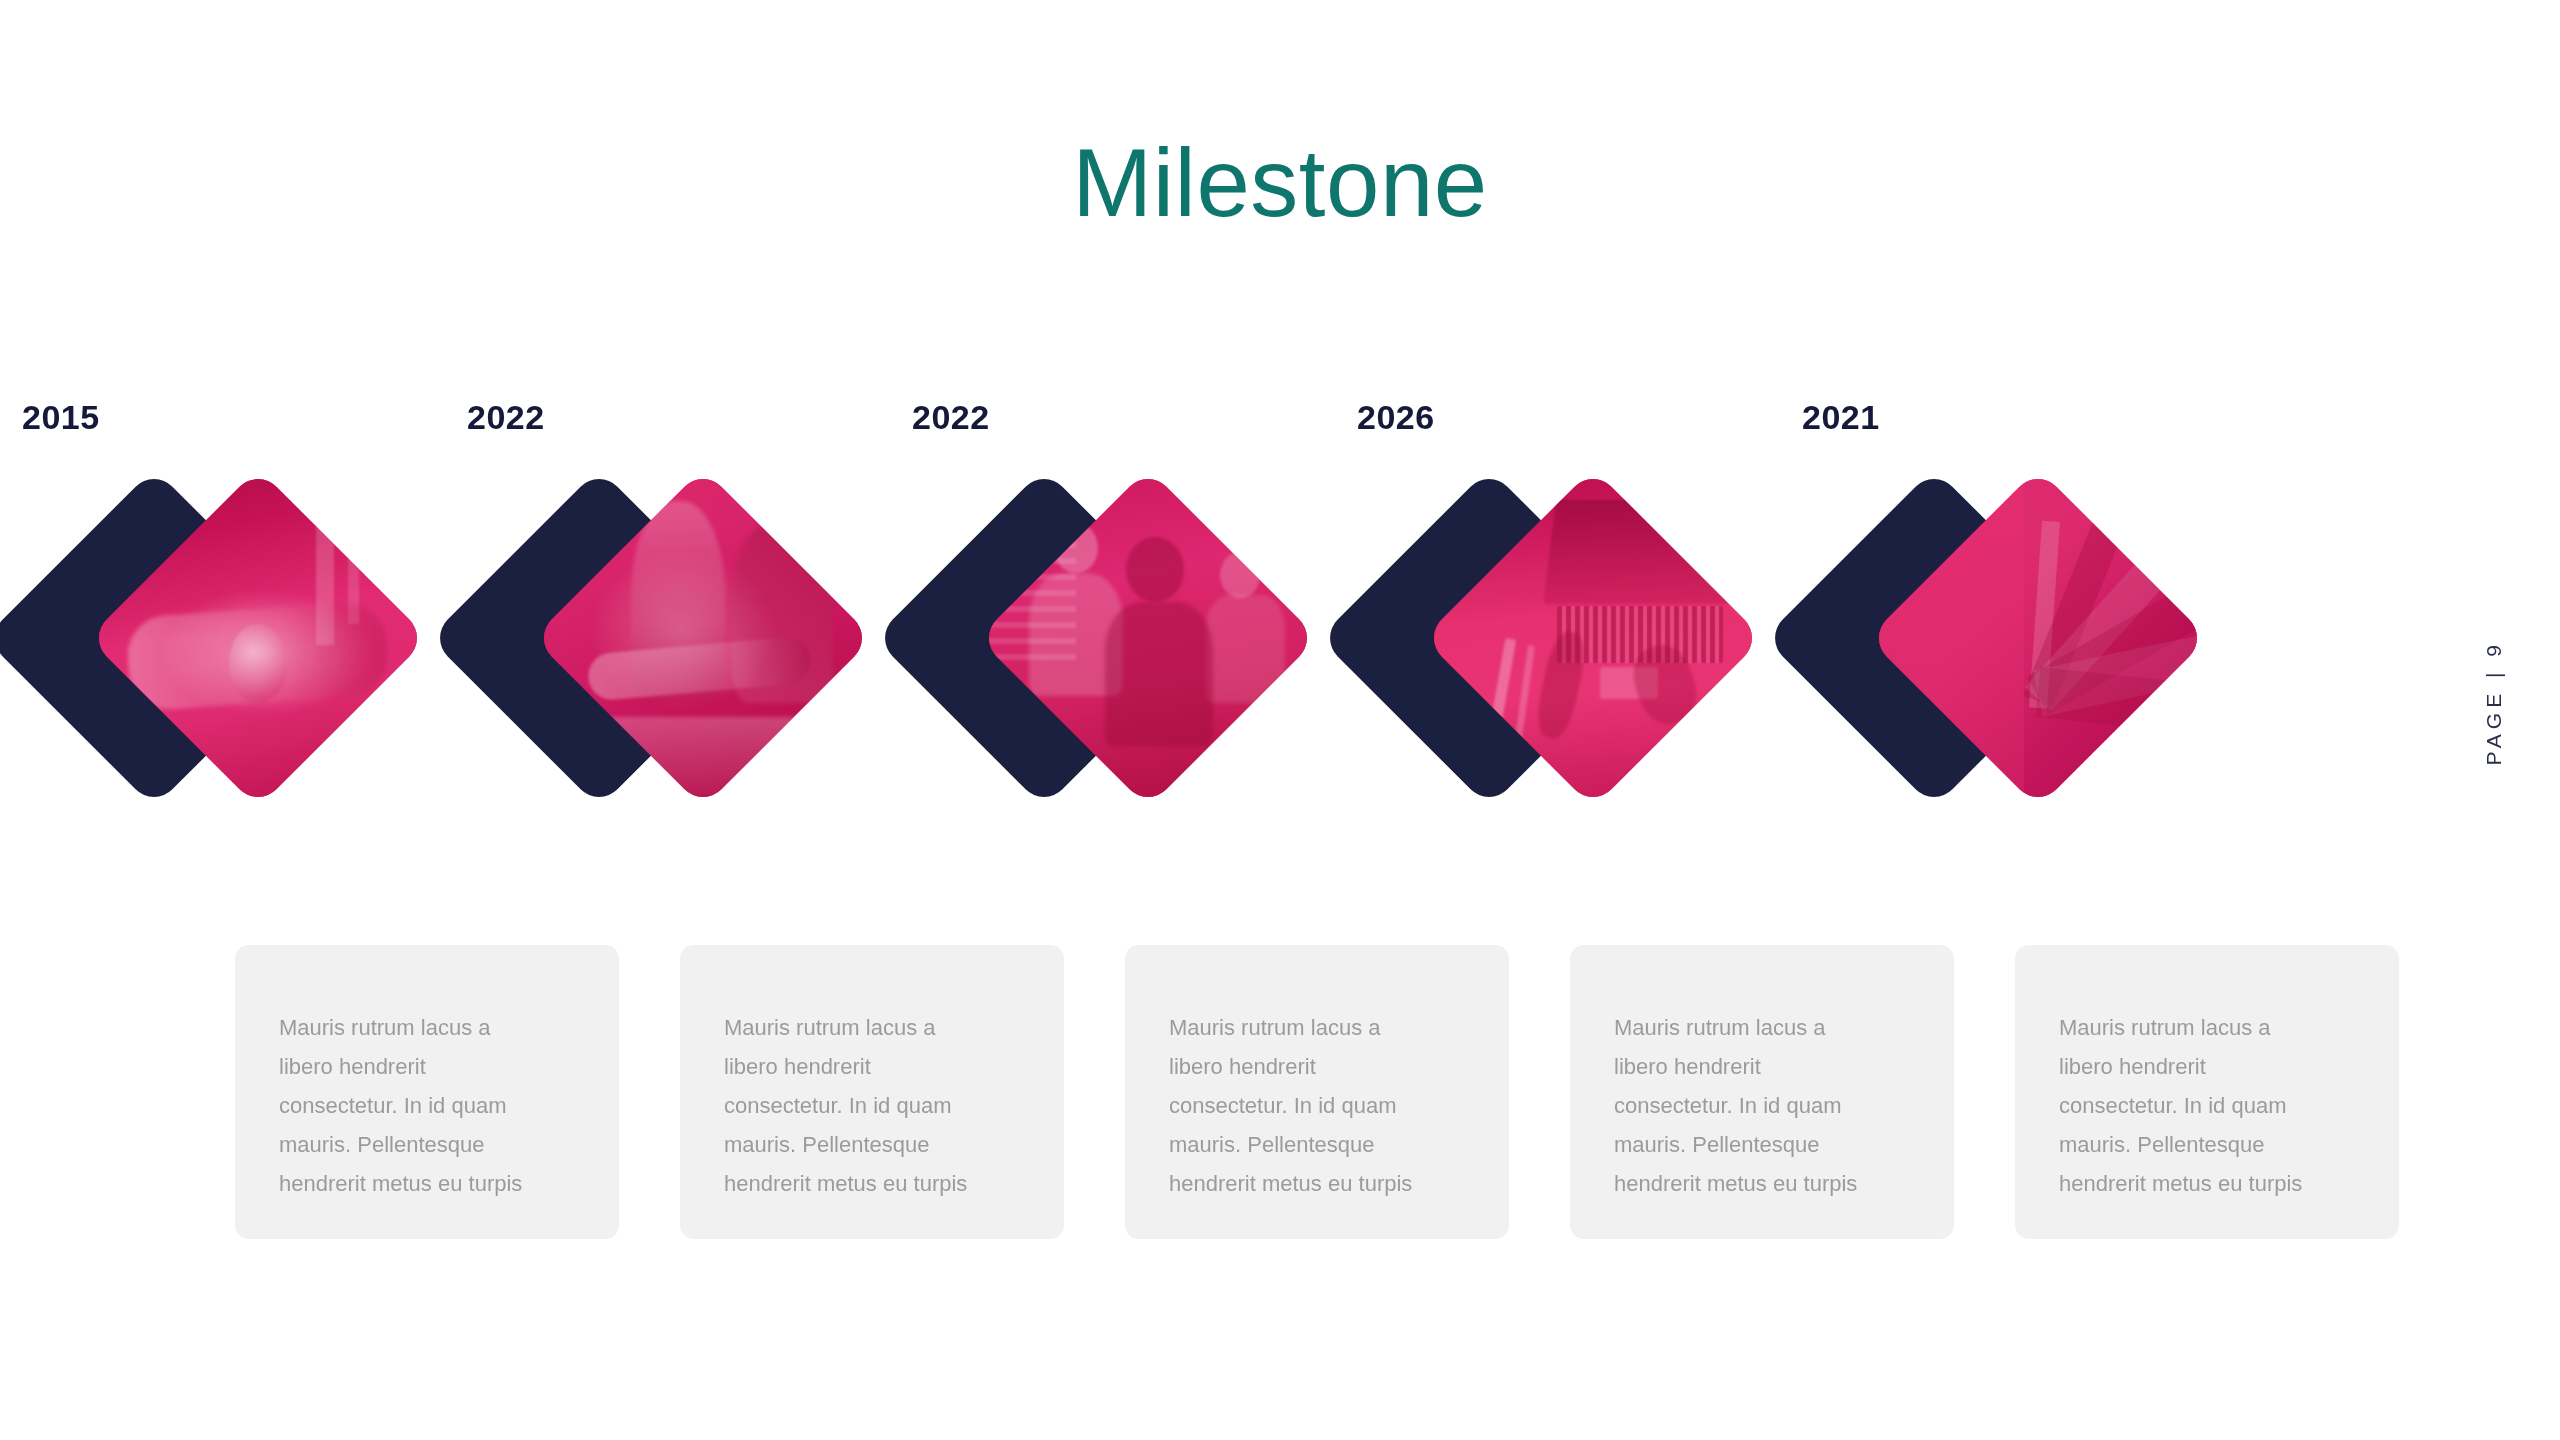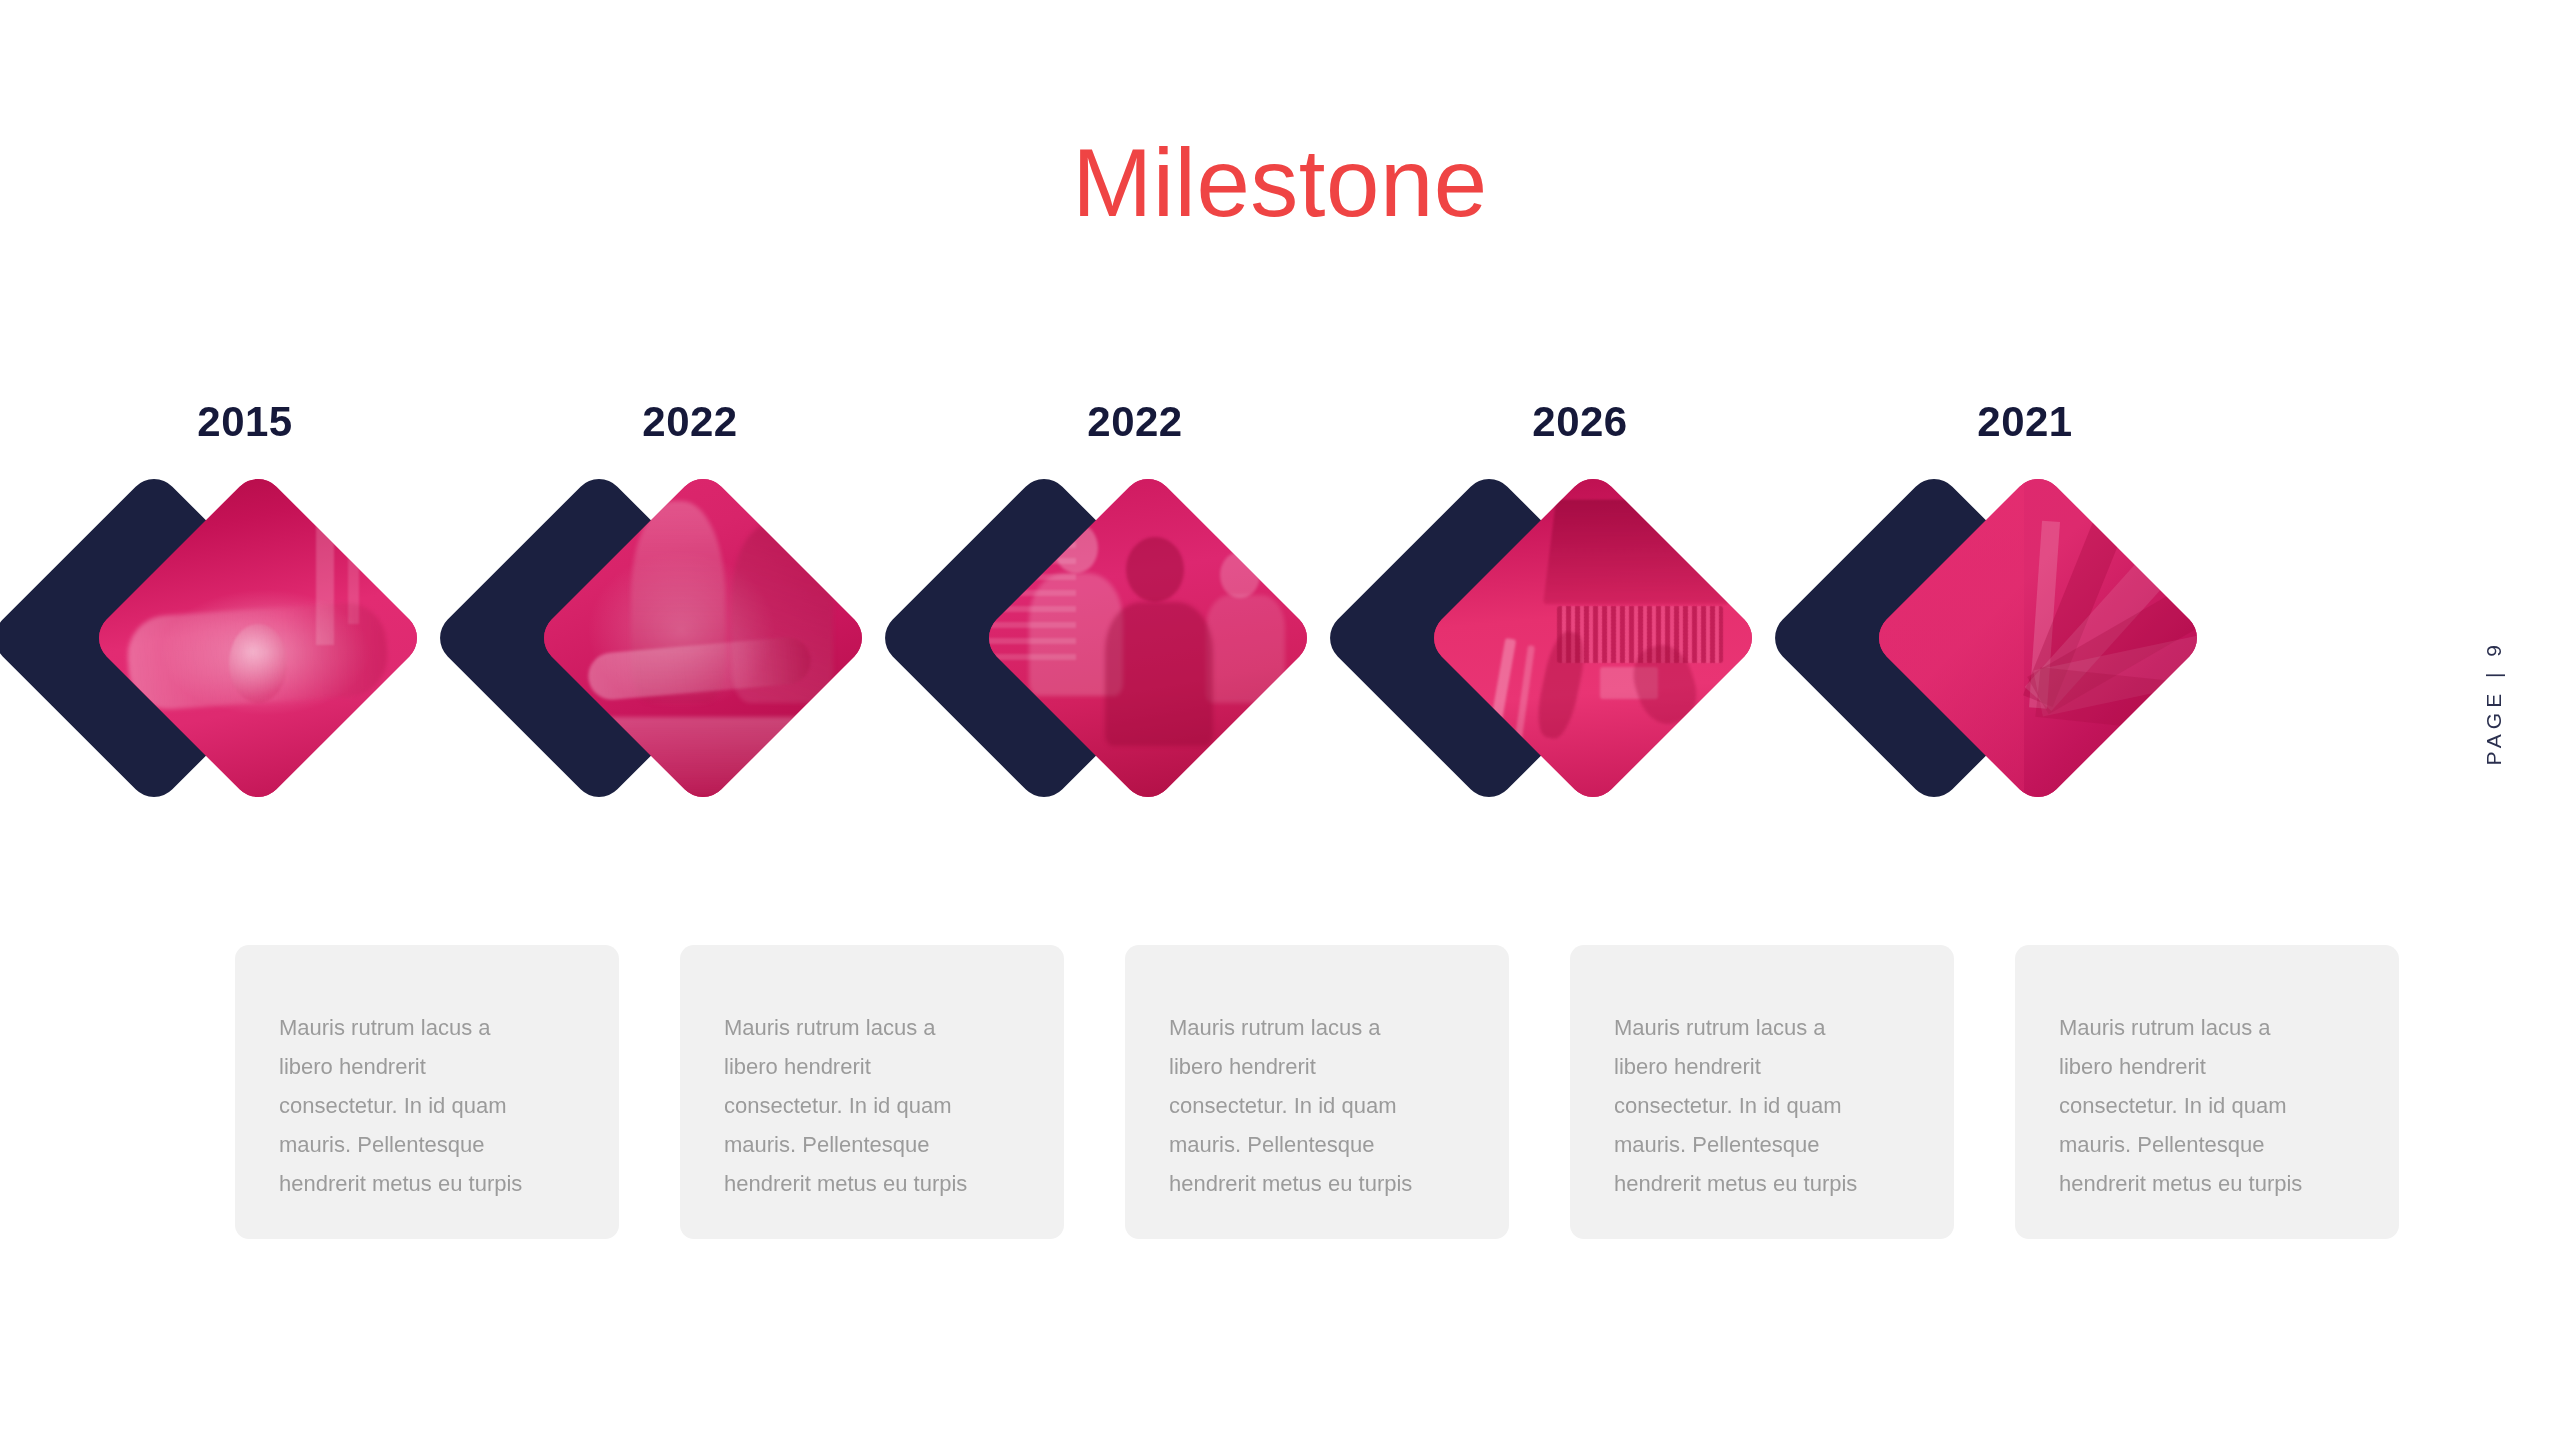--- a/index.html
+++ b/index.html
@@ -25,21 +25,21 @@
   
   .page-title {
     position: absolute;
     top: 130px;
     left: 0;
     width: 2560px;
     text-align: center;
     font-size: 96px;
     font-weight: 300;
     letter-spacing: 0.5px;
-    color: #ef4444;
+    color: #0f766e;
     line-height: 1.1;
   }
 
   
   .page-number {
     position: absolute;
     right: 54px;
     top: 640px;
     color: #2a2f4e;
     font-size: 21px;
@@ -70,22 +70,21 @@
     position: absolute;
     top: 0;
     width: 446px;
   }
 
   .year-label {
     position: absolute;
     top: 398px;
     left: 0;
     width: 446px;
-    text-align: center;
-    font-size: 42px;
+    font-size: 34px;
     font-weight: 700;
     color: #16193a;
     letter-spacing: 0.5px;
   }
 
   
   .diamond-wrap {
     position: absolute;
     top: 508px;
     left: 0;

